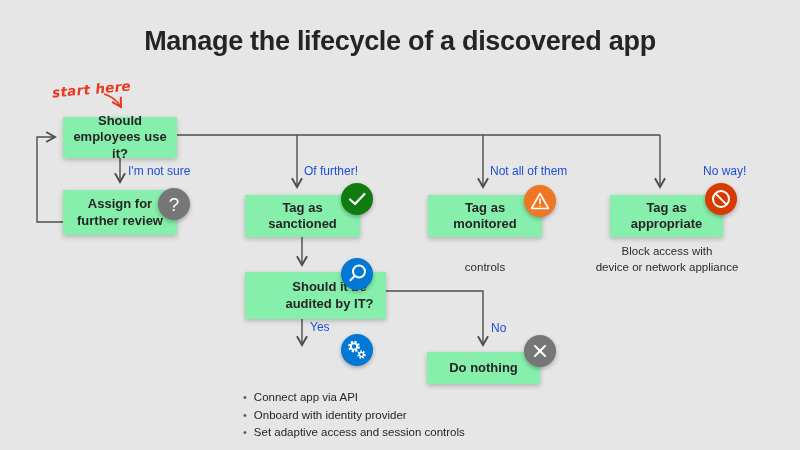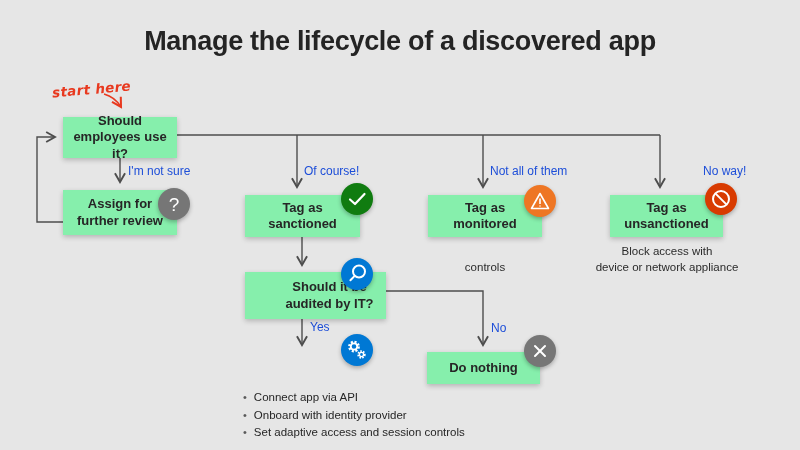--- a/index.html
+++ b/index.html
@@ -54,21 +54,21 @@
       <path d="M483,135 L483,187" marker-end="url(#arr)"></path>
       <path d="M660,135 L660,187" marker-end="url(#arr)"></path>
       <path d="M302,237 L302,265" marker-end="url(#arr)"></path>
       <path d="M302,313 L302,345" marker-end="url(#arr)"></path>
       <path d="M358,291 L483,291 L483,345" marker-end="url(#arr)"></path>
     </g>
     <path d="M104,94 Q115,97 121,107" fill="none" stroke="#e8391f" stroke-width="1.6" marker-end="url(#arr-red)"></path>
   </svg>
 
   <div class="edge-label" style="left:128px;top:164px;">I'm not sure</div>
-  <div class="edge-label" style="left:304px;top:164px;">Of course!</div>
+  <div class="edge-label" style="left:304px;top:164px;">Of further!</div>
   <div class="edge-label" style="left:490px;top:164px;">Not all of them</div>
   <div class="edge-label" style="left:667px;top:164px;margin-left:36px;">No way!</div>
   <div class="edge-label" style="left:310px;top:320px;">Yes</div>
   <div class="edge-label" style="left:491px;top:321px;">No</div>
 
   <div class="node" style="left:63px;top:117px;width:114px;height:41px;">
     <span class="lbl" style="width:106px;">Should employees use it?</span>
   </div>
 
   <div class="node" style="left:63px;top:190px;width:114px;height:45px;">
@@ -77,21 +77,21 @@
 
   <div class="node" style="left:245px;top:195px;width:115px;height:42px;">
     <span class="lbl" style="width:88px;">Tag as sanctioned</span>
   </div>
 
   <div class="node" style="left:428px;top:195px;width:114px;height:42px;">
     <span class="lbl" style="width:88px;">Tag as monitored</span>
   </div>
 
   <div class="node" style="left:610px;top:195px;width:113px;height:42px;">
-    <span class="lbl" style="width:95px;">Tag as unsanctioned</span>
+    <span class="lbl" style="width:95px;">Tag as appropriate</span>
   </div>
 
   <div class="node" style="left:245px;top:272px;width:113px;height:47px;padding-left:28px;">
     <span class="lbl" style="width:98px;">Should it be audited by IT?</span>
   </div>
 
 
   <div class="node" style="left:427px;top:352px;width:113px;height:32px;">
     <span class="lbl">Do nothing</span>
   </div>

